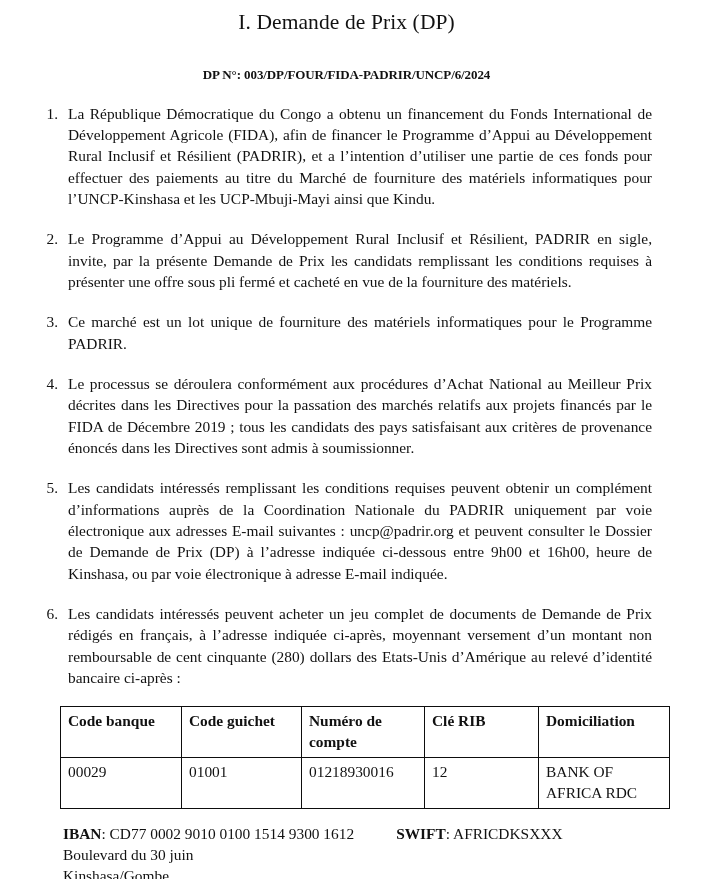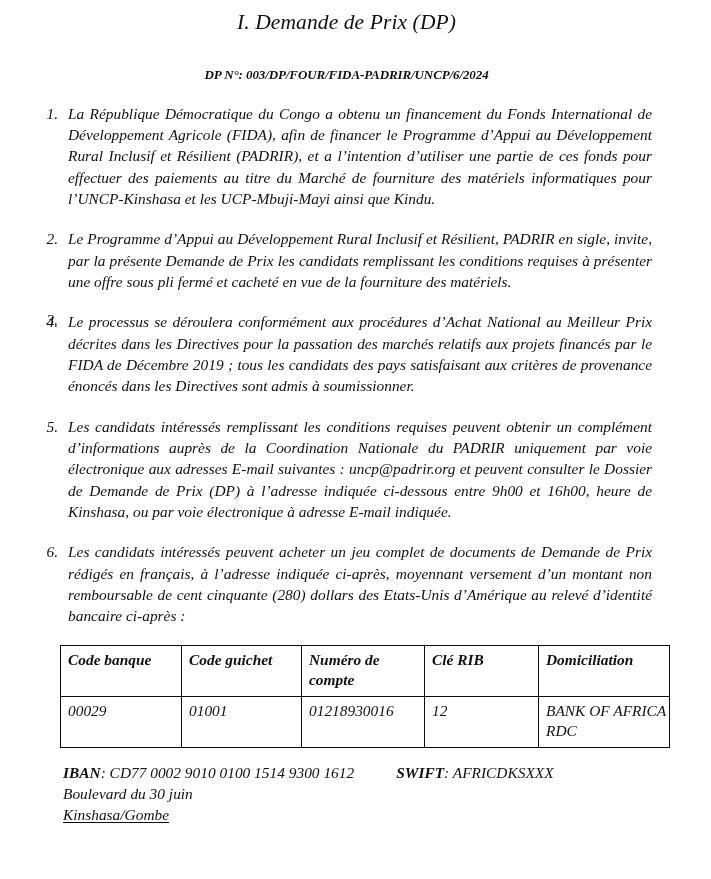--- a/index.html
+++ b/index.html
@@ -15,21 +15,20 @@
     font-family: "Liberation Serif", "DejaVu Serif", serif;
     color: #111111;
     -webkit-font-smoothing: antialiased;
   }
   .page {
     position: relative;
     width: 693px;
     height: 879px;
     box-sizing: border-box;
     padding: 0;
-    font-style: italic;
   }
 
   
   .doc-title {
     text-align: center;
     font-size: 21.5px;
     line-height: 1.1;
     font-weight: 400;
     margin: 0;
     padding-top: 11px;
@@ -140,20 +139,21 @@
       <span class="txt">La République Démocratique du Congo a obtenu un financement du Fonds International de Développement Agricole (FIDA), afin de financer le Programme d’Appui au Développement Rural Inclusif et Résilient (PADRIR), et a l’intention d’utiliser une partie de ces fonds pour effectuer des paiements au titre du Marché de fourniture des matériels informatiques pour l’UNCP-Kinshasa et les UCP-Mbuji-Mayi ainsi que Kindu.</span>
     </div>
 
     <div class="clause clause-2">
       <span class="num">2.</span>
       <span class="txt">Le Programme d’Appui au Développement Rural Inclusif et Résilient, PADRIR en sigle, invite, par la présente Demande de Prix les candidats remplissant les conditions requises à présenter une offre sous pli fermé et cacheté en vue de la fourniture des matériels.</span>
     </div>
 
     <div class="clause clause-3">
       <span class="num">3.</span>
+      <span class="txt">Ce marché est un lot unique de fourniture des matériels informatiques pour le Programme PADRIR.</span>
     </div>
 
     <div class="clause clause-4">
       <span class="num">4.</span>
       <span class="txt">Le processus se déroulera conformément aux procédures d’Achat National au Meilleur Prix décrites dans les Directives pour la passation des marchés relatifs aux projets financés par le FIDA de Décembre 2019 ; tous les candidats des pays satisfaisant aux critères de provenance énoncés dans les Directives sont admis à soumissionner.</span>
     </div>
 
     <div class="clause clause-5">
       <span class="num">5.</span>
       <span class="txt">Les candidats intéressés remplissant les conditions requises peuvent obtenir un complément d’informations auprès de la Coordination Nationale du PADRIR uniquement par voie électronique aux adresses E-mail suivantes : uncp@padrir.org et peuvent consulter le Dossier de Demande de Prix (DP) à l’adresse indiquée ci-dessous entre 9h00 et 16h00, heure de Kinshasa, ou par voie électronique à adresse E-mail indiquée.</span>

